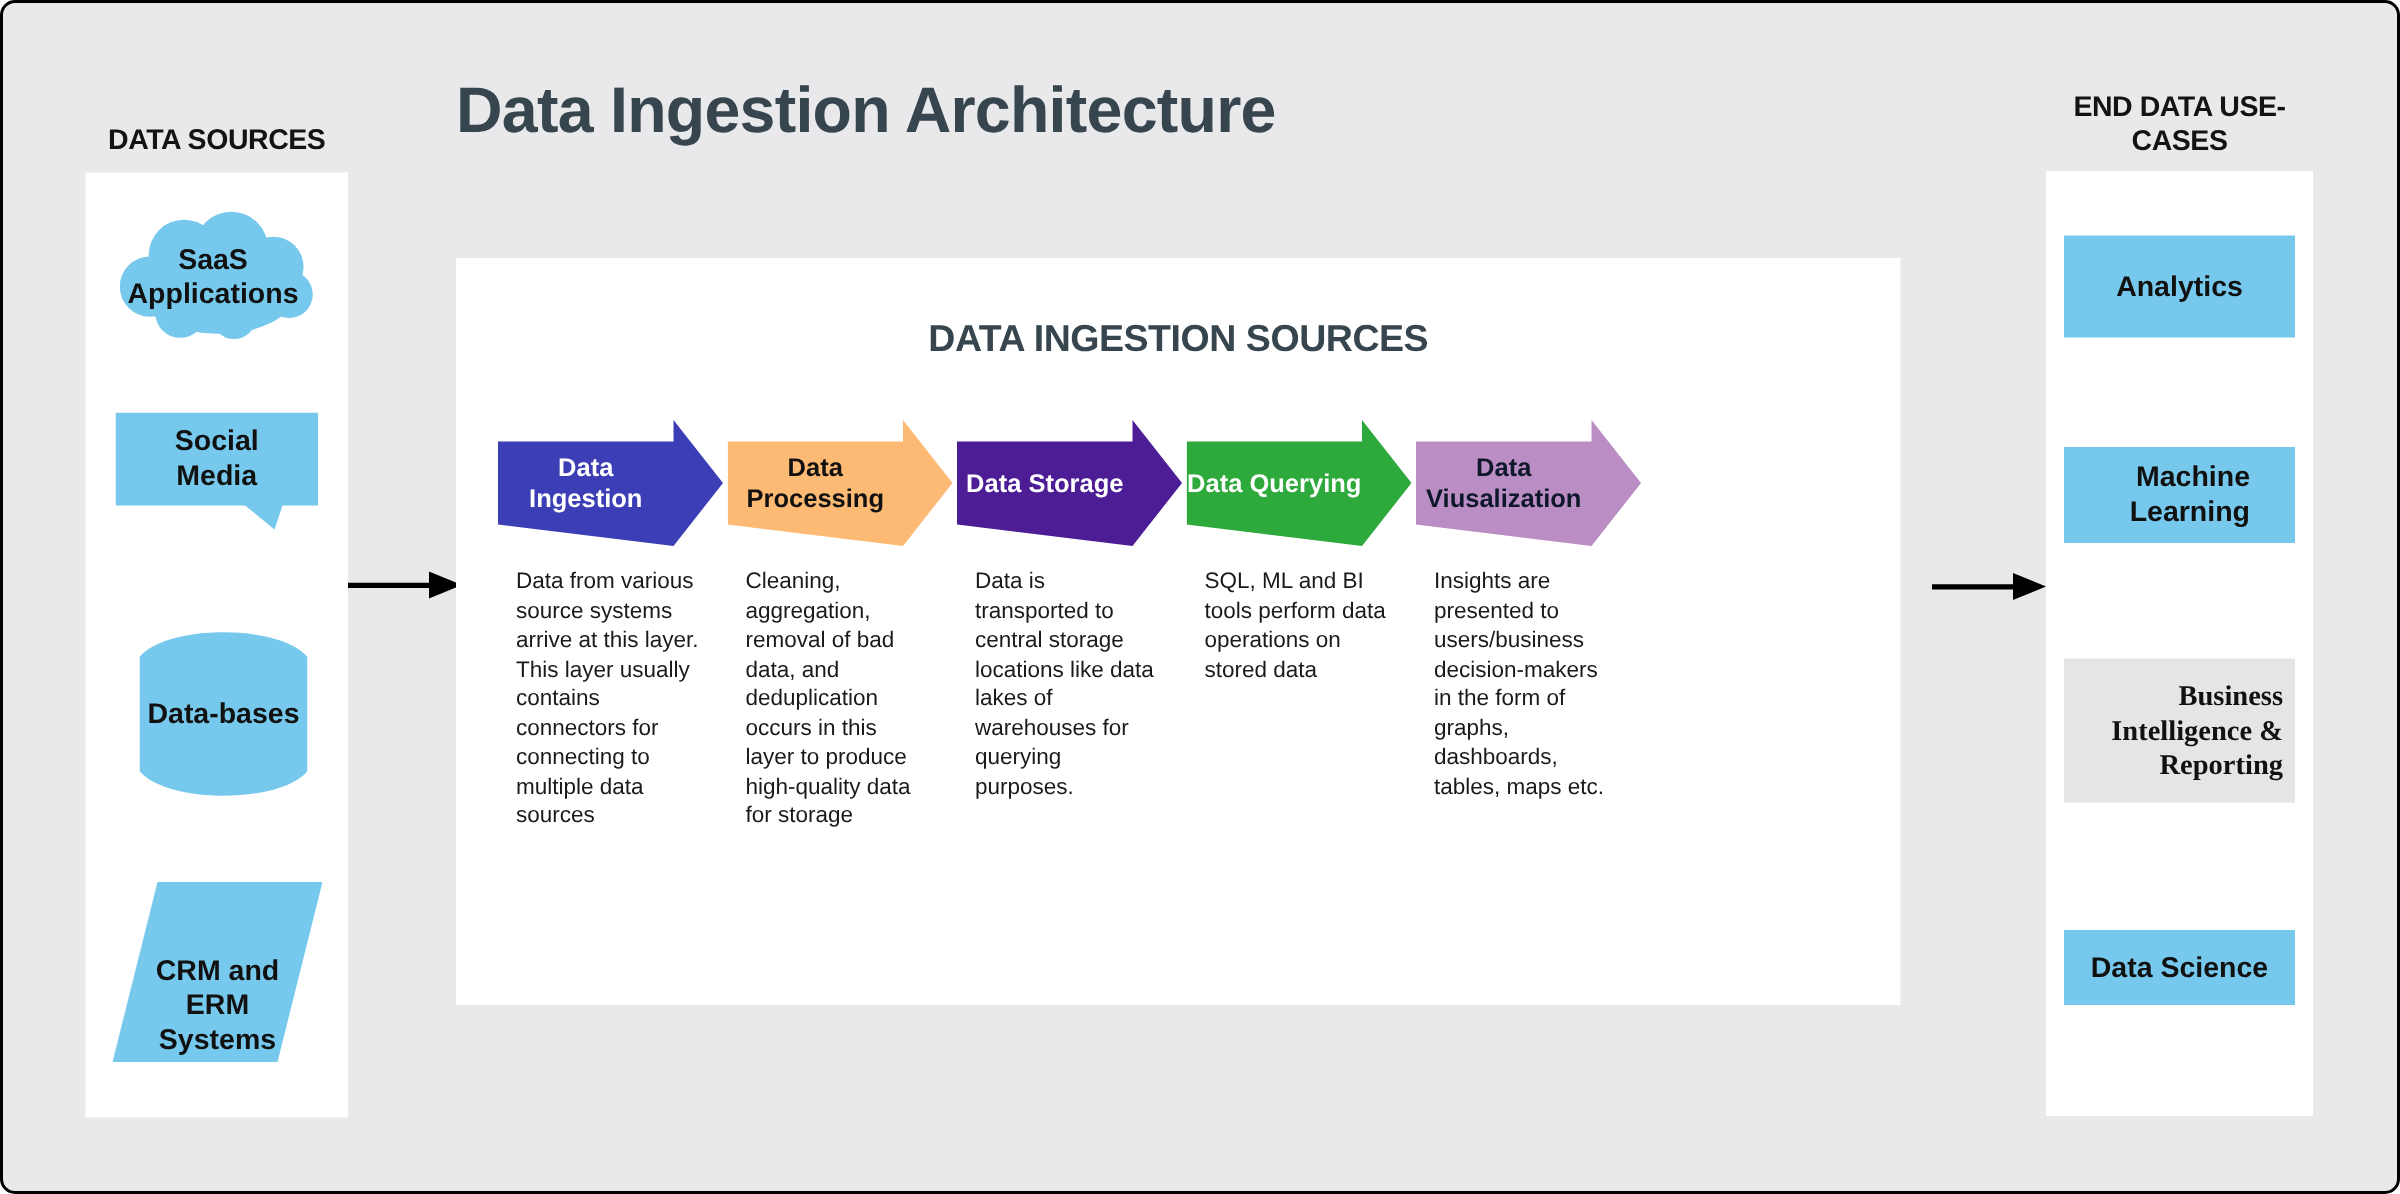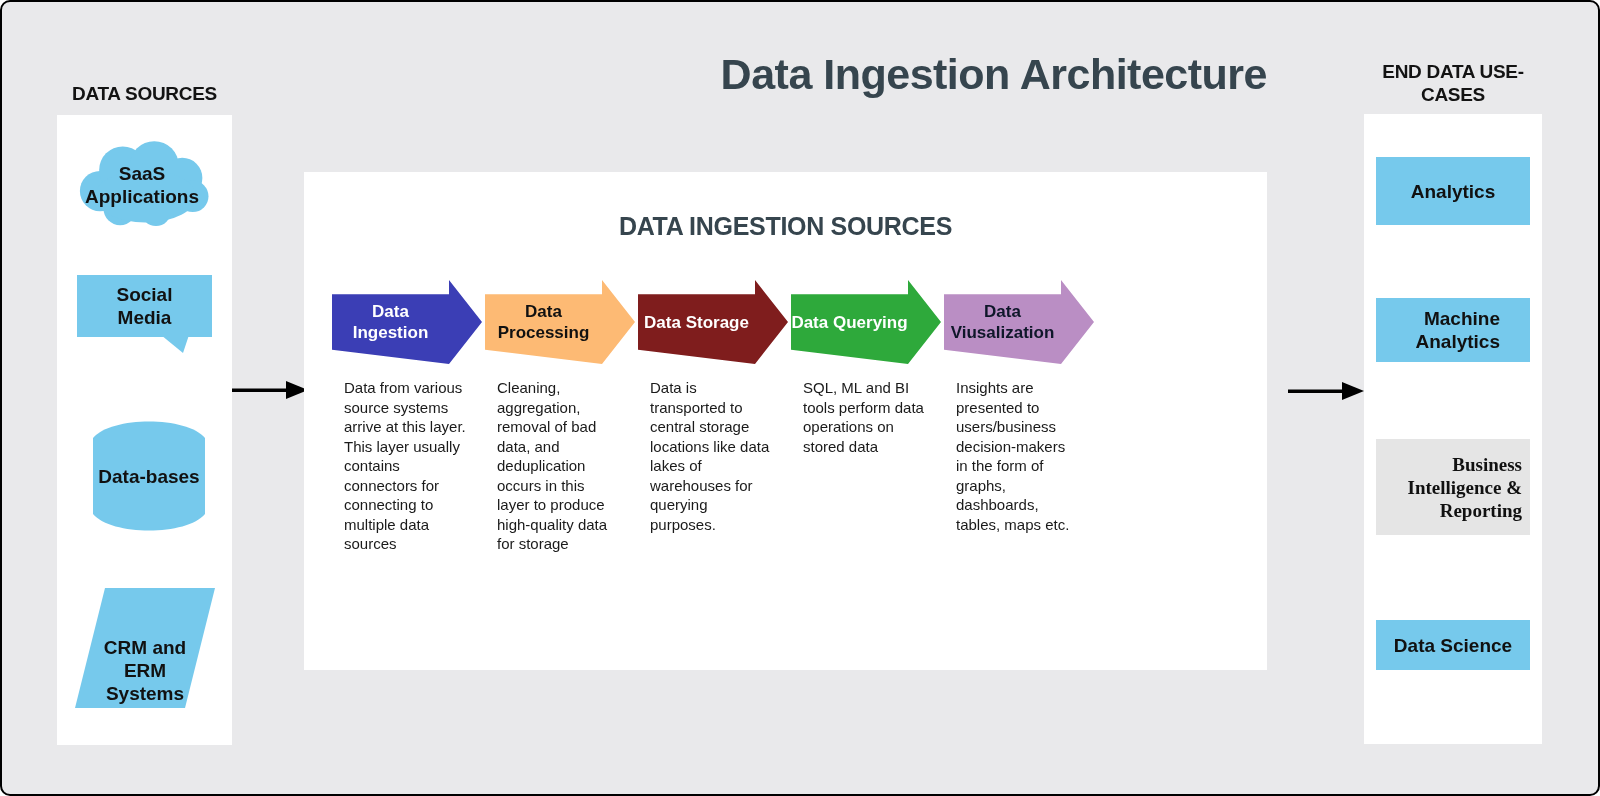--- a/index.html
+++ b/index.html
@@ -5,21 +5,21 @@
   * { margin:0; padding:0; box-sizing:border-box; }
   html,body { background:#fff; }
   body { font-family:"Liberation Sans", sans-serif; }
   .canvas {
     position:relative; width:1600px; height:796px;
     background:#E9E9EB; border:2px solid #000; border-radius:10px;
     overflow:hidden;
   }
   .page-title {
     position:absolute; left:302px; top:48px; width:963px;
-    text-align:right; font-size:43px; font-weight:600; color:#36454E;
+    text-align:left; font-size:43px; font-weight:600; color:#36454E;
     letter-spacing:-0.5px;
   }
   .col-header {
     position:absolute; text-align:center; font-weight:700; font-size:19px;
     color:#131313; line-height:23px; letter-spacing:-0.3px;
   }
   .col-header.left  { left:55px;  top:80px; width:175px; }
   .col-header.right { left:1362px; top:58px; width:178px; }
   .panel { position:absolute; background:#FFFFFF; }
   .left-panel   { left:55px;  top:113px; width:175px; height:630px; }
@@ -163,21 +163,21 @@
 
 
       <div class="layer-col">
         <div class="layer-arrow" style="background-color: #fdba74;">
           <span class="arrow-label" style="color:#111">Data Processing</span>
         </div>
         <div class="layer-desc">Cleaning, aggregation, removal of bad data, and deduplication occurs in this layer to produce high-quality data for storage</div>
       </div>
 
       <div class="layer-col">
-        <div class="layer-arrow" style="background-color: #7f1d1d; text-decoration: underline;">
+        <div class="layer-arrow" style="background-color: #4c1d95; text-decoration: underline;">
           <span class="arrow-label" style="color: rgb(255, 255, 255);">Data Storage</span>
         </div>
         <div class="layer-desc">Data is transported to central storage locations like data lakes of warehouses for querying purposes.</div>
       </div>
 
       <div class="layer-col">
         <div class="layer-arrow" style="background-color: rgb(46, 169, 59);">
           <span class="arrow-label" style="color: rgb(255, 255, 255);">Data Querying</span>
         </div>
         <div class="layer-desc">SQL, ML and BI tools perform data operations on stored data</div>
@@ -197,18 +197,18 @@
     <g style="fill: rgb(0, 0, 0);">
       <rect x="0" y="9.5" width="58" height="3.5"></rect>
       <polygon points="54,2 76,11 54,20"></polygon>
     </g>
   </svg>
 
   <div class="col-header right">END DATA USE-CASES</div>
 
   <div class="panel right-panel">
     <div class="use-case uc0" style="background-color: rgb(118, 201, 236);">Analytics</div>
-    <div class="use-case uc1" style="background-color: rgb(118, 201, 236);">Machine Analytics</div>
+    <div class="use-case uc1" style="background-color: rgb(118, 201, 236);">Machine Learning</div>
     <div class="use-case uc2" style="background-color: #e5e5e5; font-family: Liberation Serif, serif;">Business Intelligence &amp; Reporting</div>
     <div class="use-case uc3" style="background-color: rgb(118, 201, 236);">Data Science</div>
   </div>
 
 </div>
 
 </body></html>

